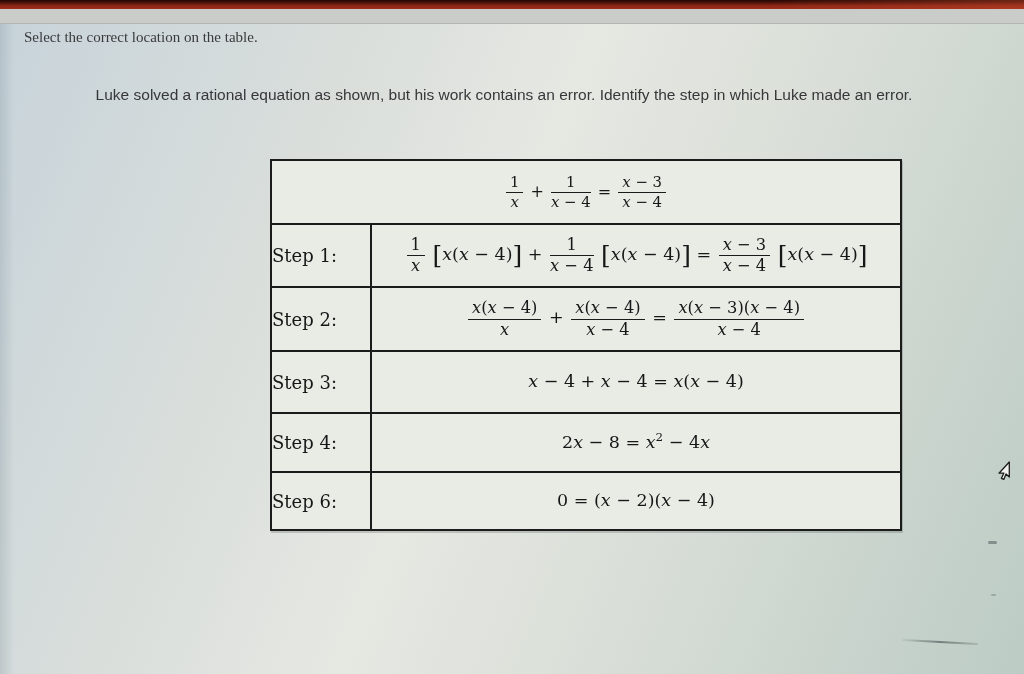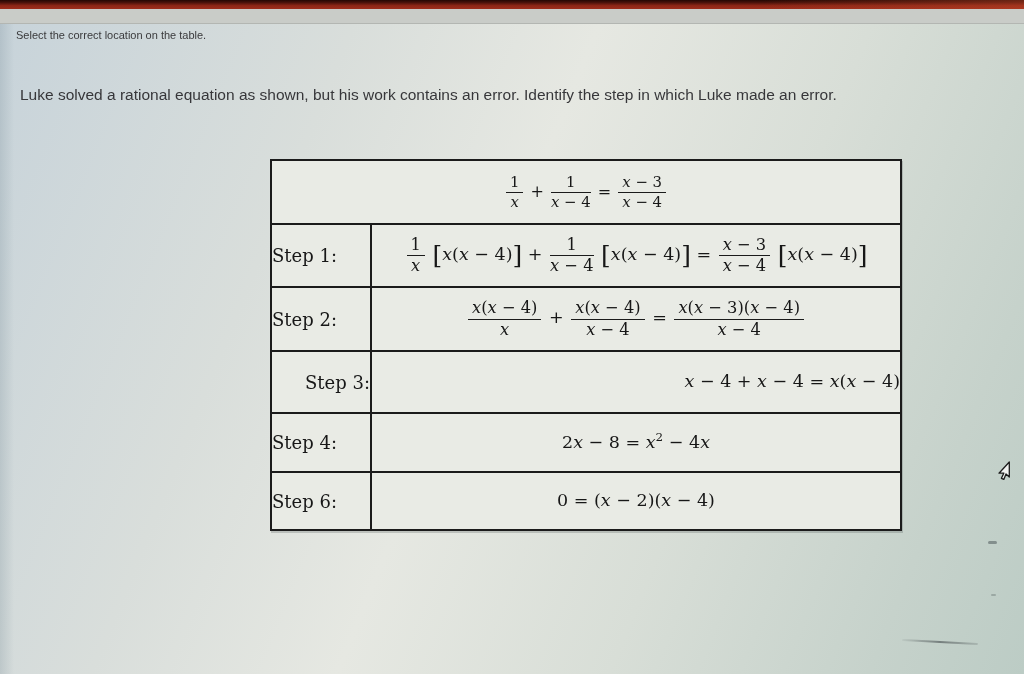--- a/index.html
+++ b/index.html
@@ -10,35 +10,35 @@
   }
   
   .left-vignette{position:absolute;left:0;top:0;width:14px;height:674px;
     background:linear-gradient(to right,rgba(120,140,150,.25),rgba(120,140,150,0));pointer-events:none;}
   .top-red-bar{position:absolute;left:0;top:0;width:1024px;height:9px;
     background:linear-gradient(to bottom,#230703 0%,#4a120a 28%,#8c2616 62%,#9c2e1c 100%);}
   .top-red-bar .bar-right{position:absolute;right:0;top:0;width:260px;height:100%;
     background:linear-gradient(to right,rgba(190,70,40,0),rgba(190,70,40,.45));}
   .gray-strip{position:absolute;left:0;top:9px;width:1024px;height:14px;
     background:#c9ccc8;border-bottom:1px solid #b3b6b2;}
-  .instruction-1{position:absolute;left:16px;top:29px;font-size:11px;color:#3a3a3c;}
-  .instruction-2{position:absolute;left:20px;top:86px;width:968px;font-size:15.5px;color:#37373a;}
+  .instruction-1{position:absolute;left:24px;top:29px;font-size:15px;color:#3a3a3c;font-family:Liberation Serif, serif;}
+  .instruction-2{position:absolute;left:20px;top:86px;width:968px;font-size:15.5px;color:#37373a;text-align:center;}
 
   
   .work-table{
     position:absolute;left:270px;top:159px;width:632px;
     border-collapse:collapse;background:#e9ebe5;
     font-family:"DejaVu Serif",serif;color:#171717;
     box-shadow:1px 2px 0 rgba(70,80,80,.25);
   }
   .work-table th,.work-table td{border:2px solid #1b1b1b;padding:0;}
   .work-table thead th{height:62px;font-weight:normal;}
   .steps-body tr:nth-child(1) td{height:61px;}
   .steps-body tr:nth-child(2) td{height:62px;}
-  .steps-body tr:nth-child(3) td{height:60px;text-align:right;}
+  .steps-body tr:nth-child(3) td{height:60px;}
   .steps-body tr:nth-child(4) td{height:57px;margin-left:40px;}
   .steps-body tr:nth-child(5) td{height:56px;}
   .steps-body tr:nth-child(6) td{height:56px;}
   .steps-body tr:nth-child(7) td{height:58px;}
   td.step-label{width:98px;font-size:18px;padding-left:0;vertical-align:middle;white-space:nowrap;}
   td.step-eq{text-align:center;vertical-align:middle;font-size:17.5px;white-space:nowrap;}
   .eq-line{line-height:1.45;}
   .eq i{font-style:italic;}
   .frac{display:inline-block;vertical-align:middle;text-align:center;
     font-size:.93em;line-height:1.12;margin:0 2px;}

